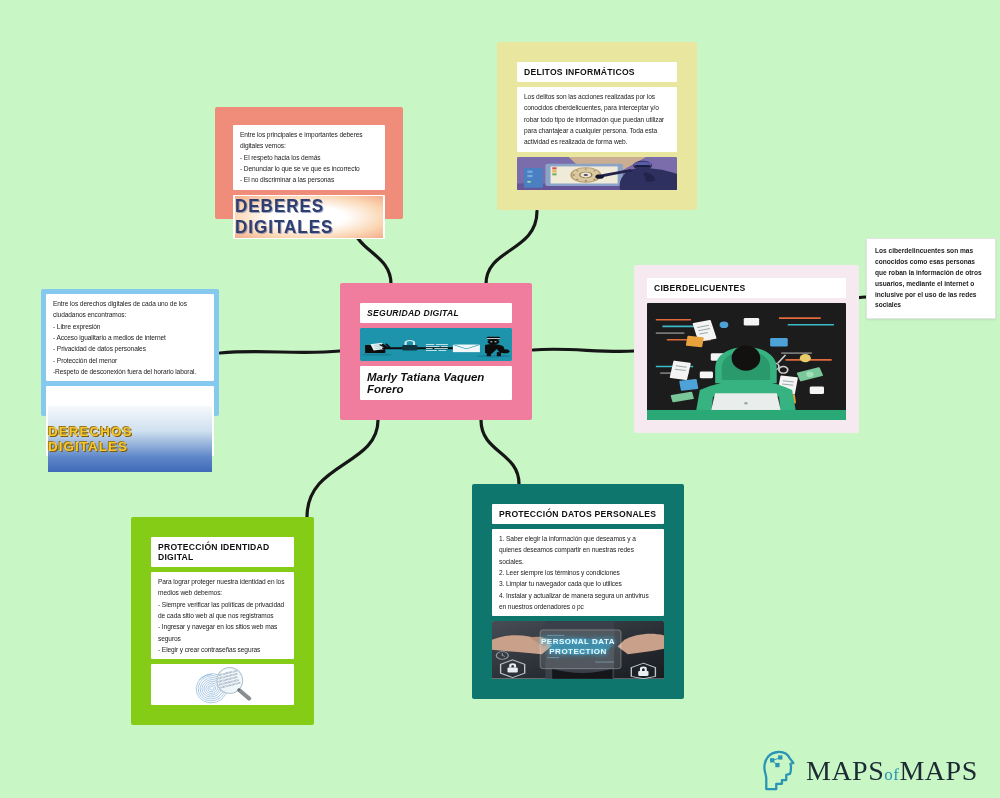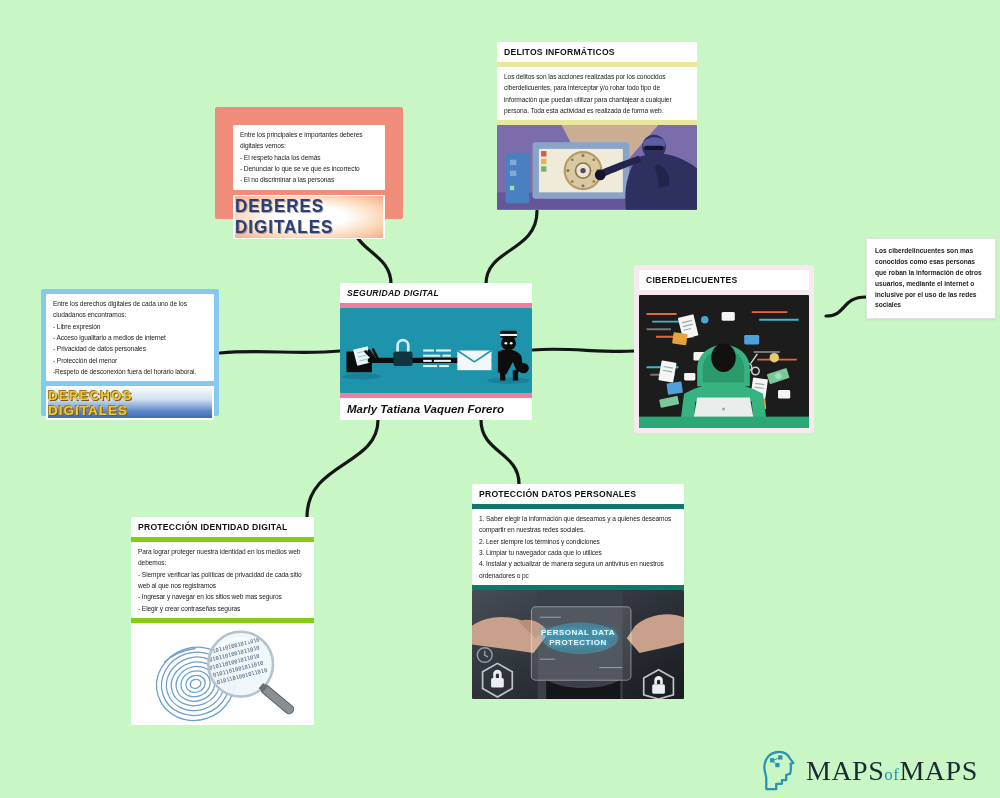--- a/index.html
+++ b/index.html
@@ -1,53 +1,53 @@
 <!DOCTYPE html>
 <html><head>
 <meta charset="utf-8">
 <style>
   html,body{margin:0;padding:0;}
   .stage{position:relative;width:1000px;height:798px;background:#c9f6c5;overflow:hidden;
          font-family:"Liberation Sans",sans-serif;}
   #connectors{position:absolute;left:0;top:0;width:1000px;height:798px;z-index:1;}
   .node{position:absolute;z-index:2;display:flex;flex-direction:column;gap:5px;
-        box-sizing:border-box;padding:0;border-radius:2px;}
+        box-sizing:border-box;padding:20px;border-radius:2px;}
   .panel{background:#fff;border-radius:1px;}
   .title-panel{font-weight:bold;font-size:8.6px;letter-spacing:.25px;color:#101010;
                padding:5px 7px;flex:0 0 auto;}
   .body-panel{font-size:6.6px;line-height:1.72;letter-spacing:-.1px;color:#222;
               padding:4px 7px;flex:0 0 auto;}
   .body-panel div{white-space:normal;}
   .img-panel{flex:1 1 auto;position:relative;overflow:hidden;}
   .img-panel svg{width:100%;height:100%;display:block;}
   .author-panel{font-weight:bold;font-size:11.5px;color:#111;padding:5px 7px;flex:0 0 auto;}
 
   
   .n-delitos   {left:497px;top:42px; width:200px;height:168px;background:#e9e6a0;}
   .n-deberes   {left:215px;top:107px;width:188px;height:112px;background:#f08d7a;padding:18px;}
   .n-derechos  {left:41px; top:289px;width:178px;height:127px;background:#85c9ee;padding:5px;}
   .n-centro    {left:340px;top:283px;width:192px;height:137px;background:#f07d9e;font-style:italic;}
-  .n-ciber     {left:634px;top:265px;width:180px;height:168px;background:#f6e9ef;padding:5px;}
+  .n-ciber     {left:634px;top:265px;width:225px;height:168px;background:#f6e9ef;padding:13px;}
   .n-datos     {left:472px;top:484px;width:212px;height:215px;background:#0f766e;}
   .n-identidad {left:131px;top:517px;width:183px;height:208px;background:#84cc16;}
 
   .note{position:absolute;z-index:2;left:866px;top:238px;width:130px;box-sizing:border-box;
         background:#fff;border:1px solid #e3e3e3;box-shadow:0 1px 2px rgba(0,0,0,.08);
         font-size:6.6px;font-weight:bold;line-height:1.65;color:#222;padding:7px 8px;}
 
   
   .wordart{flex:1 1 auto;display:flex;align-items:center;justify-content:center;padding:2px;}
   .wa-deberes{background:radial-gradient(ellipse at center,#ffffff 35%,#fbd6b4 72%,#f3ac8c 100%);
         width:100%;height:100%;display:flex;align-items:center;justify-content:center;
         font-weight:bold;font-size:17px;letter-spacing:1px;color:#2d3e70;
         text-shadow:1px 1px 0 rgba(90,100,150,.55);transform:scaleY(1.05);}
   .wa-derechos{background:linear-gradient(180deg,#f5f9fc 0%,#cfe0ef 38%,#5d86c8 78%,#3f6ab8 100%);
         width:100%;height:100%;display:flex;align-items:center;justify-content:center;
         font-weight:bold;font-size:13.5px;letter-spacing:1px;color:#f5c832;
-        text-shadow:1px 1px 0 #7a5a10,-1px -1px 0 #9a7820;}
+        text-shadow:1px 1px 0 #7a5a10,-1px -1px 0 #9a7820;margin-top:36px;}
 
   
   .glass-caption{position:absolute;left:50%;top:44%;transform:translate(-50%,-50%);
         width:82px;text-align:center;font-weight:bold;font-size:8px;line-height:1.25;
         color:#eafaff;letter-spacing:.5px;
         text-shadow:0 0 4px #3ec4f0,0 0 7px #3ec4f0;}
 
   
   .logo{position:absolute;z-index:2;left:762px;top:748px;height:46px;display:flex;
         align-items:center;gap:6px;}

